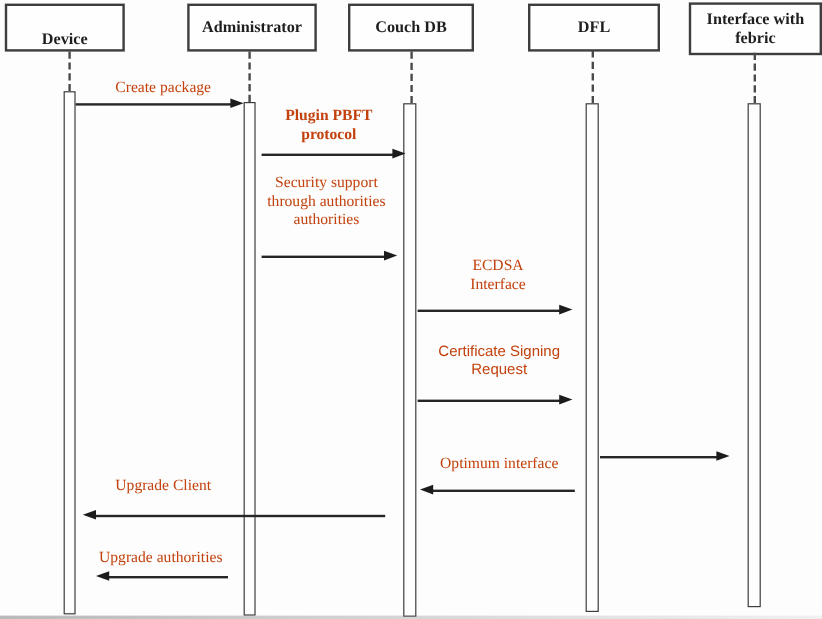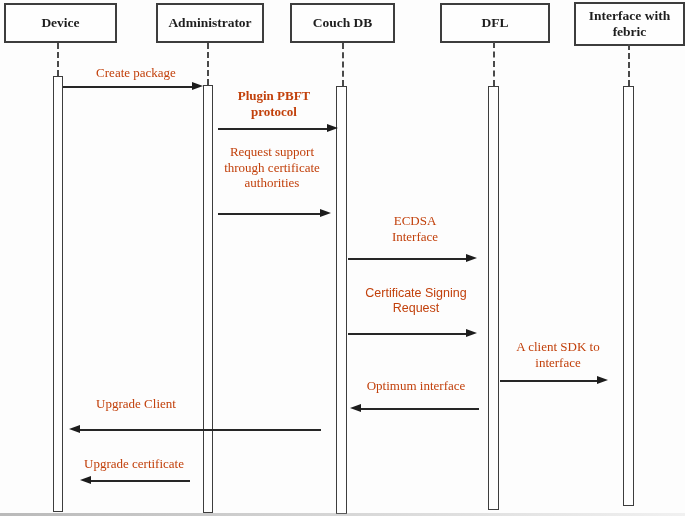--- a/index.html
+++ b/index.html
@@ -7,21 +7,21 @@
     position:relative;width:685px;height:516px;background:#fdfdfd;
     overflow:hidden;font-family:"Liberation Serif", serif;color:#1e1e1e;
   }
   
   .actor-box{
     position:absolute;top:3px;height:40px;box-sizing:border-box;
     border:2px solid #3d3d3d;background:#fefefe;
     display:flex;align-items:center;justify-content:center;
     font-weight:bold;font-size:13.5px;line-height:1.15;text-align:center;
   }
-  .a0{left:4px;width:113px;}
+  .a0{left:4px;width:100px;align-items:flex-end;}
   .a1{left:156px;width:108px;}
   .a2{left:290px;width:105px;}
   .a3{left:440px;width:110px;}
   .a4{left:574px;width:111px;top:2px;height:44px;padding:0 6px;justify-content:center;}
   
   .lifeline{position:absolute;width:0;border-left:2px dashed #4a4a4a;}
   .l0{left:57px;top:43px;height:33px;}
   .l1{left:207px;top:43px;height:42px;}
   .l2{left:342px;top:43px;height:43px;}
   .l3{left:493px;top:42px;height:44px;}
@@ -84,42 +84,41 @@
   <div class="activation b4"></div>
 
   <div class="msg-label" style="left:86px;top:65px;width:100px;">Create package</div>
   <div class="msg-line" style="left:63px;top:86px;width:131px;"></div>
   <div class="head head-right" style="left:192px;top:82px;"></div>
 
   <div class="msg-label" style="left:228px;top:88px;width:92px;font-weight:bold;">Plugin PBFT protocol</div>
   <div class="msg-line" style="left:218px;top:128px;width:110px;"></div>
   <div class="head head-right" style="left:327px;top:124px;"></div>
 
-  <div class="msg-label" style="left:212px;top:144px;width:120px;">Request support through certificate authorities</div>
+  <div class="msg-label" style="left:212px;top:144px;width:120px;">Security support through authorities authorities</div>
   <div class="msg-line" style="left:218px;top:213px;width:103px;"></div>
   <div class="head head-right" style="left:320px;top:209px;"></div>
 
   <div class="msg-label" style="left:377px;top:213px;width:76px;">ECDSA Interface</div>
   <div class="msg-line" style="left:348px;top:258px;width:119px;"></div>
   <div class="head head-right" style="left:466px;top:254px;"></div>
 
   <div class="msg-label sans" style="left:358px;top:286px;width:116px;">Certificate Signing Request</div>
   <div class="msg-line" style="left:348px;top:333px;width:119px;"></div>
   <div class="head head-right" style="left:466px;top:329px;"></div>
 
-  <div class="msg-label" style="left:512px;top:339px;width:92px;">A client SDK to interface</div>
   <div class="msg-line" style="left:500px;top:380px;width:98px;"></div>
   <div class="head head-right" style="left:597px;top:376px;"></div>
 
   <div class="msg-label" style="left:350px;top:378px;width:132px;">Optimum interface</div>
   <div class="msg-line" style="left:360px;top:408px;width:119px;"></div>
   <div class="head head-left" style="left:350px;top:404px;"></div>
 
   <div class="msg-label" style="left:88px;top:396px;width:96px;">Upgrade Client</div>
   <div class="msg-line" style="left:79px;top:429px;width:242px;"></div>
   <div class="head head-left" style="left:69px;top:425px;"></div>
 
-  <div class="msg-label" style="left:66px;top:456px;width:136px;">Upgrade certificate</div>
+  <div class="msg-label" style="left:66px;top:456px;width:136px;">Upgrade authorities</div>
   <div class="msg-line" style="left:90px;top:480px;width:100px;"></div>
   <div class="head head-left" style="left:80px;top:476px;"></div>
 
   <div class="smudge"></div>
 </div>
 
 </body></html>

